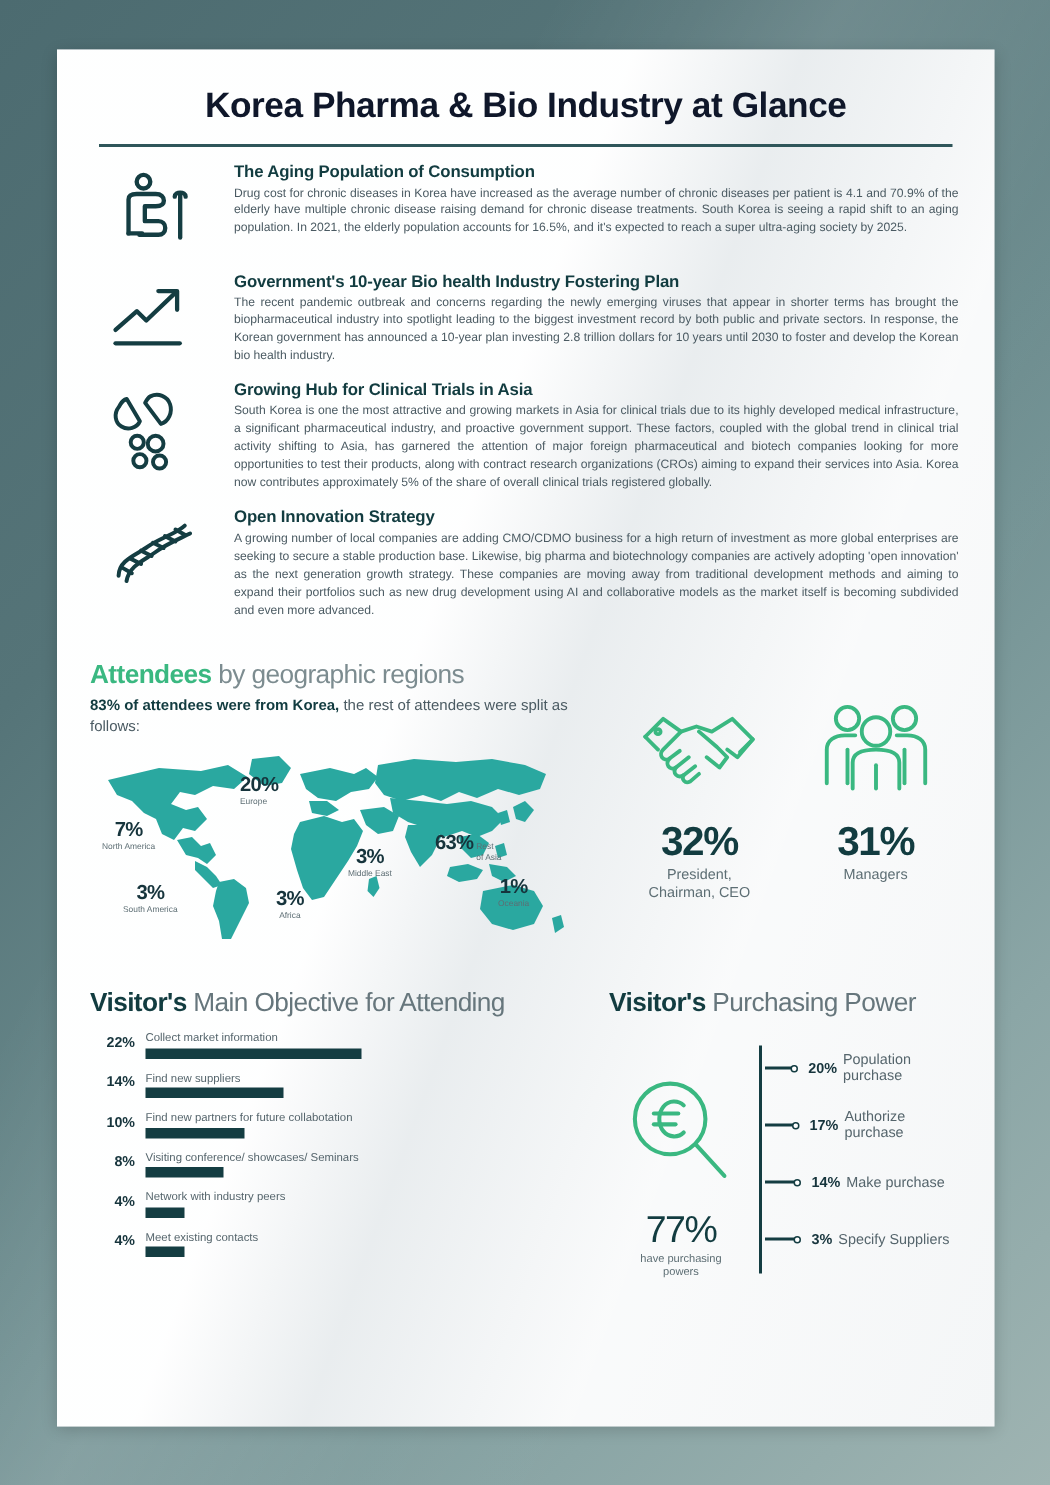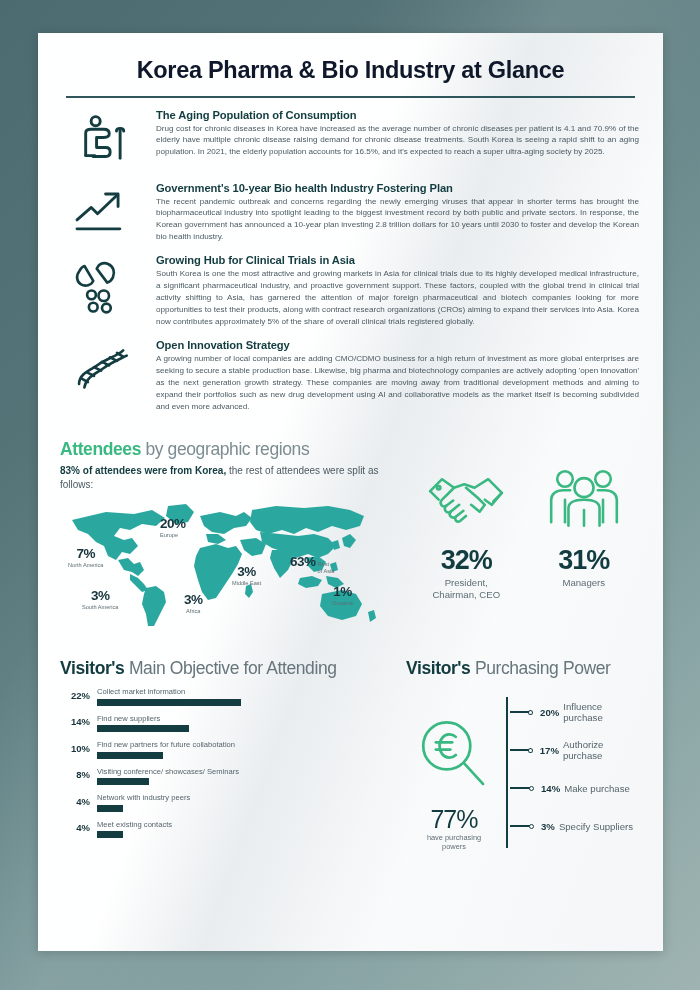--- a/index.html
+++ b/index.html
@@ -391,21 +391,21 @@
             <div class="pp-sub" style="white-space:pre-line;">have purchasing
 powers</div>
           </div>
           <div class="pp-right">
             <div class="pp-axis"></div>
             <div id="pplist">
                 <div class="pp-item">
                   <div class="pp-tick"></div>
                   <div class="pp-dot"></div>
                   <div class="pp-pctl">20%</div>
-                  <div class="pp-txt">Influence purchase</div>
+                  <div class="pp-txt">Population purchase</div>
                 </div>
                 <div class="pp-item">
                   <div class="pp-tick"></div>
                   <div class="pp-dot"></div>
                   <div class="pp-pctl">17%</div>
                   <div class="pp-txt">Authorize purchase</div>
                 </div>
                 <div class="pp-item">
                   <div class="pp-tick"></div>
                   <div class="pp-dot"></div>

